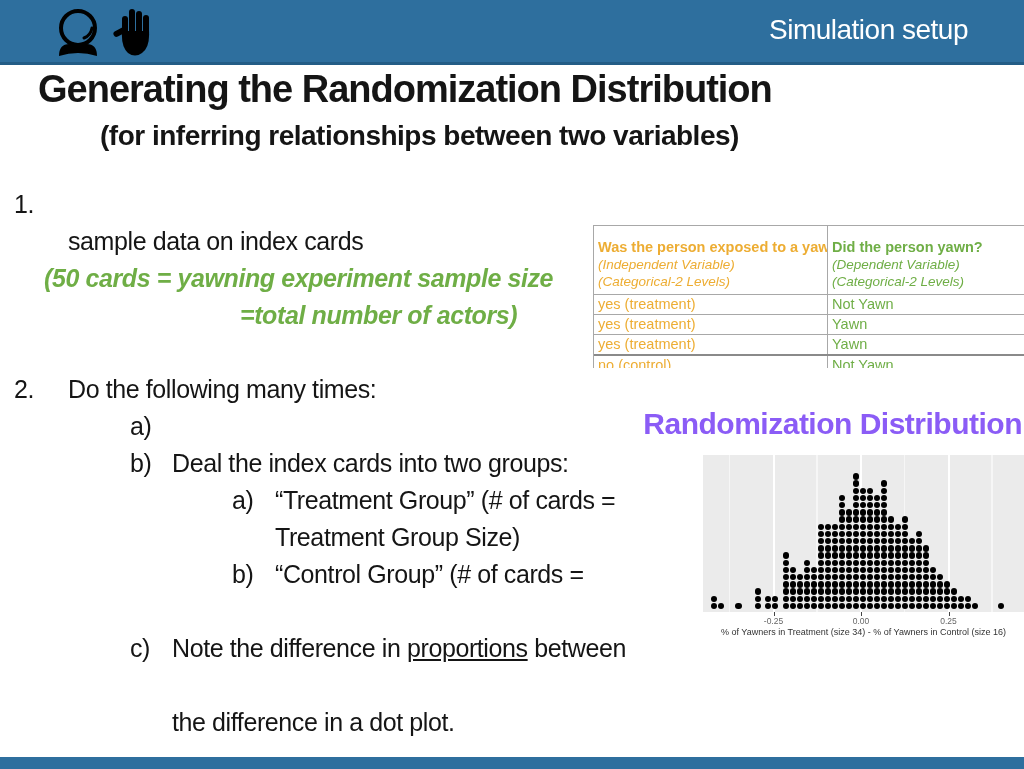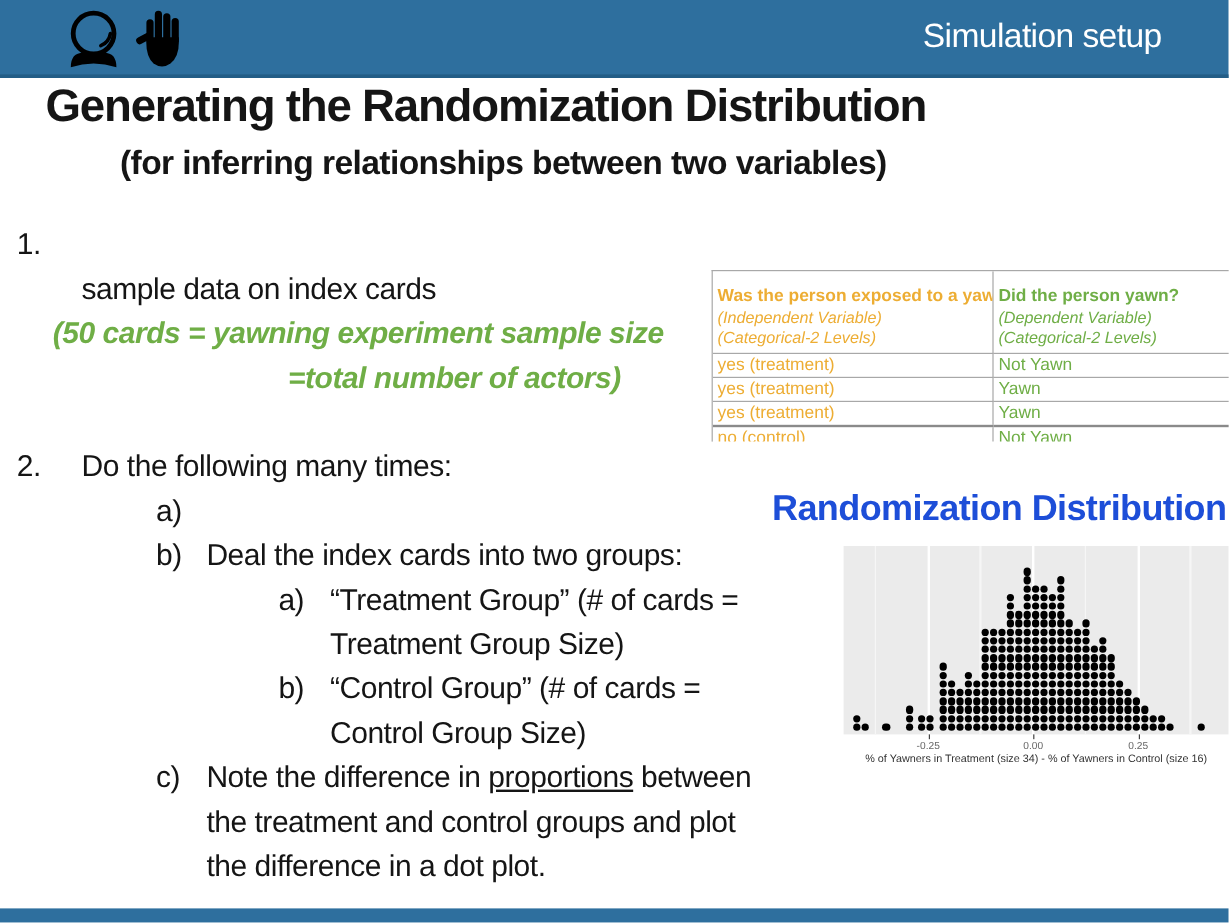--- a/index.html
+++ b/index.html
@@ -33,21 +33,21 @@
   .dtable .c2{width:335px;}
   .hq{font-size:14.5px;font-weight:bold;line-height:17px;padding-top:12px;}
   .hs{font-size:13.5px;font-style:italic;line-height:17px;}
   .hdr td{height:67px;}
   .row td{font-size:14.5px;line-height:17px;height:18px;}
   .col1t{color:#EDAD33;}
   .col2t{color:#6FAE46;}
   .row.sep td{border-top:2px solid #8a8a8a;margin-top:24px;}
   
   .chart-title{position:absolute;right:2px;top:407px;font-size:30px;font-weight:bold;
-               letter-spacing:-0.5px;color:#1d4ed8;white-space:nowrap;}
+               letter-spacing:-0.5px;color:#8b5cf6;white-space:nowrap;}
   .plot{position:absolute;left:703px;top:455px;width:321px;height:157px;background:#EBEBEB;
         overflow:hidden;}
   .gridline{position:absolute;top:0;bottom:0;width:1.6px;background:#F6F6F6;}
   .gridline.major{width:2.2px;background:#FFFFFF;}
   .dot{position:absolute;width:6.4px;height:6.4px;border-radius:50%;background:#000;}
   .xaxis{position:absolute;left:703px;top:612px;width:321px;height:26px;}
   .tickmark{position:absolute;top:0;width:1px;height:4px;background:#444;}
   .ticklabel{position:absolute;top:4px;transform:translateX(-50%);font-size:8.5px;color:#666;}
   .xcaption{position:absolute;left:0;right:0;top:15px;text-align:center;font-size:9px;color:#333;}
   
@@ -91,25 +91,23 @@
 
   <div class="marker" style="left:130px;top:449px">b)</div>
   <div class="bl" style="left:172px;top:449px">Deal the index cards into two groups:</div>
 
   <div class="marker" style="left:232px;top:486px">a)</div>
   <div class="bl" style="left:275px;top:486px">“Treatment Group” (# of cards =</div>
   <div class="bl" style="left:275px;top:523px">Treatment Group Size)</div>
 
   <div class="marker" style="left:232px;top:560px">b)</div>
   <div class="bl" style="left:275px;top:560px">“Control Group” (# of cards =</div>
-  <div class="bl" style="left:275px;top:597px">Control Group Size)</div>
 
   <div class="marker" style="left:130px;top:634px">c)</div>
   <div class="bl" style="left:172px;top:634px"><span>Note the difference in </span><span class="uline">proportions</span><span> between</span></div>
-  <div class="bl" style="left:172px;top:671px">the treatment and control groups and plot</div>
   <div class="bl" style="left:172px;top:708px">the difference in a dot plot.</div>
 
   <div class="dtable">
     <table>
       <tbody>
           <tr class="hdr">
         <td class="c1 col1t">
           <div class="hq">Was the person exposed to a yawn?</div>
           <div class="hs">(Independent Variable)</div>
           <div class="hs">(Categorical-2 Levels)</div>

